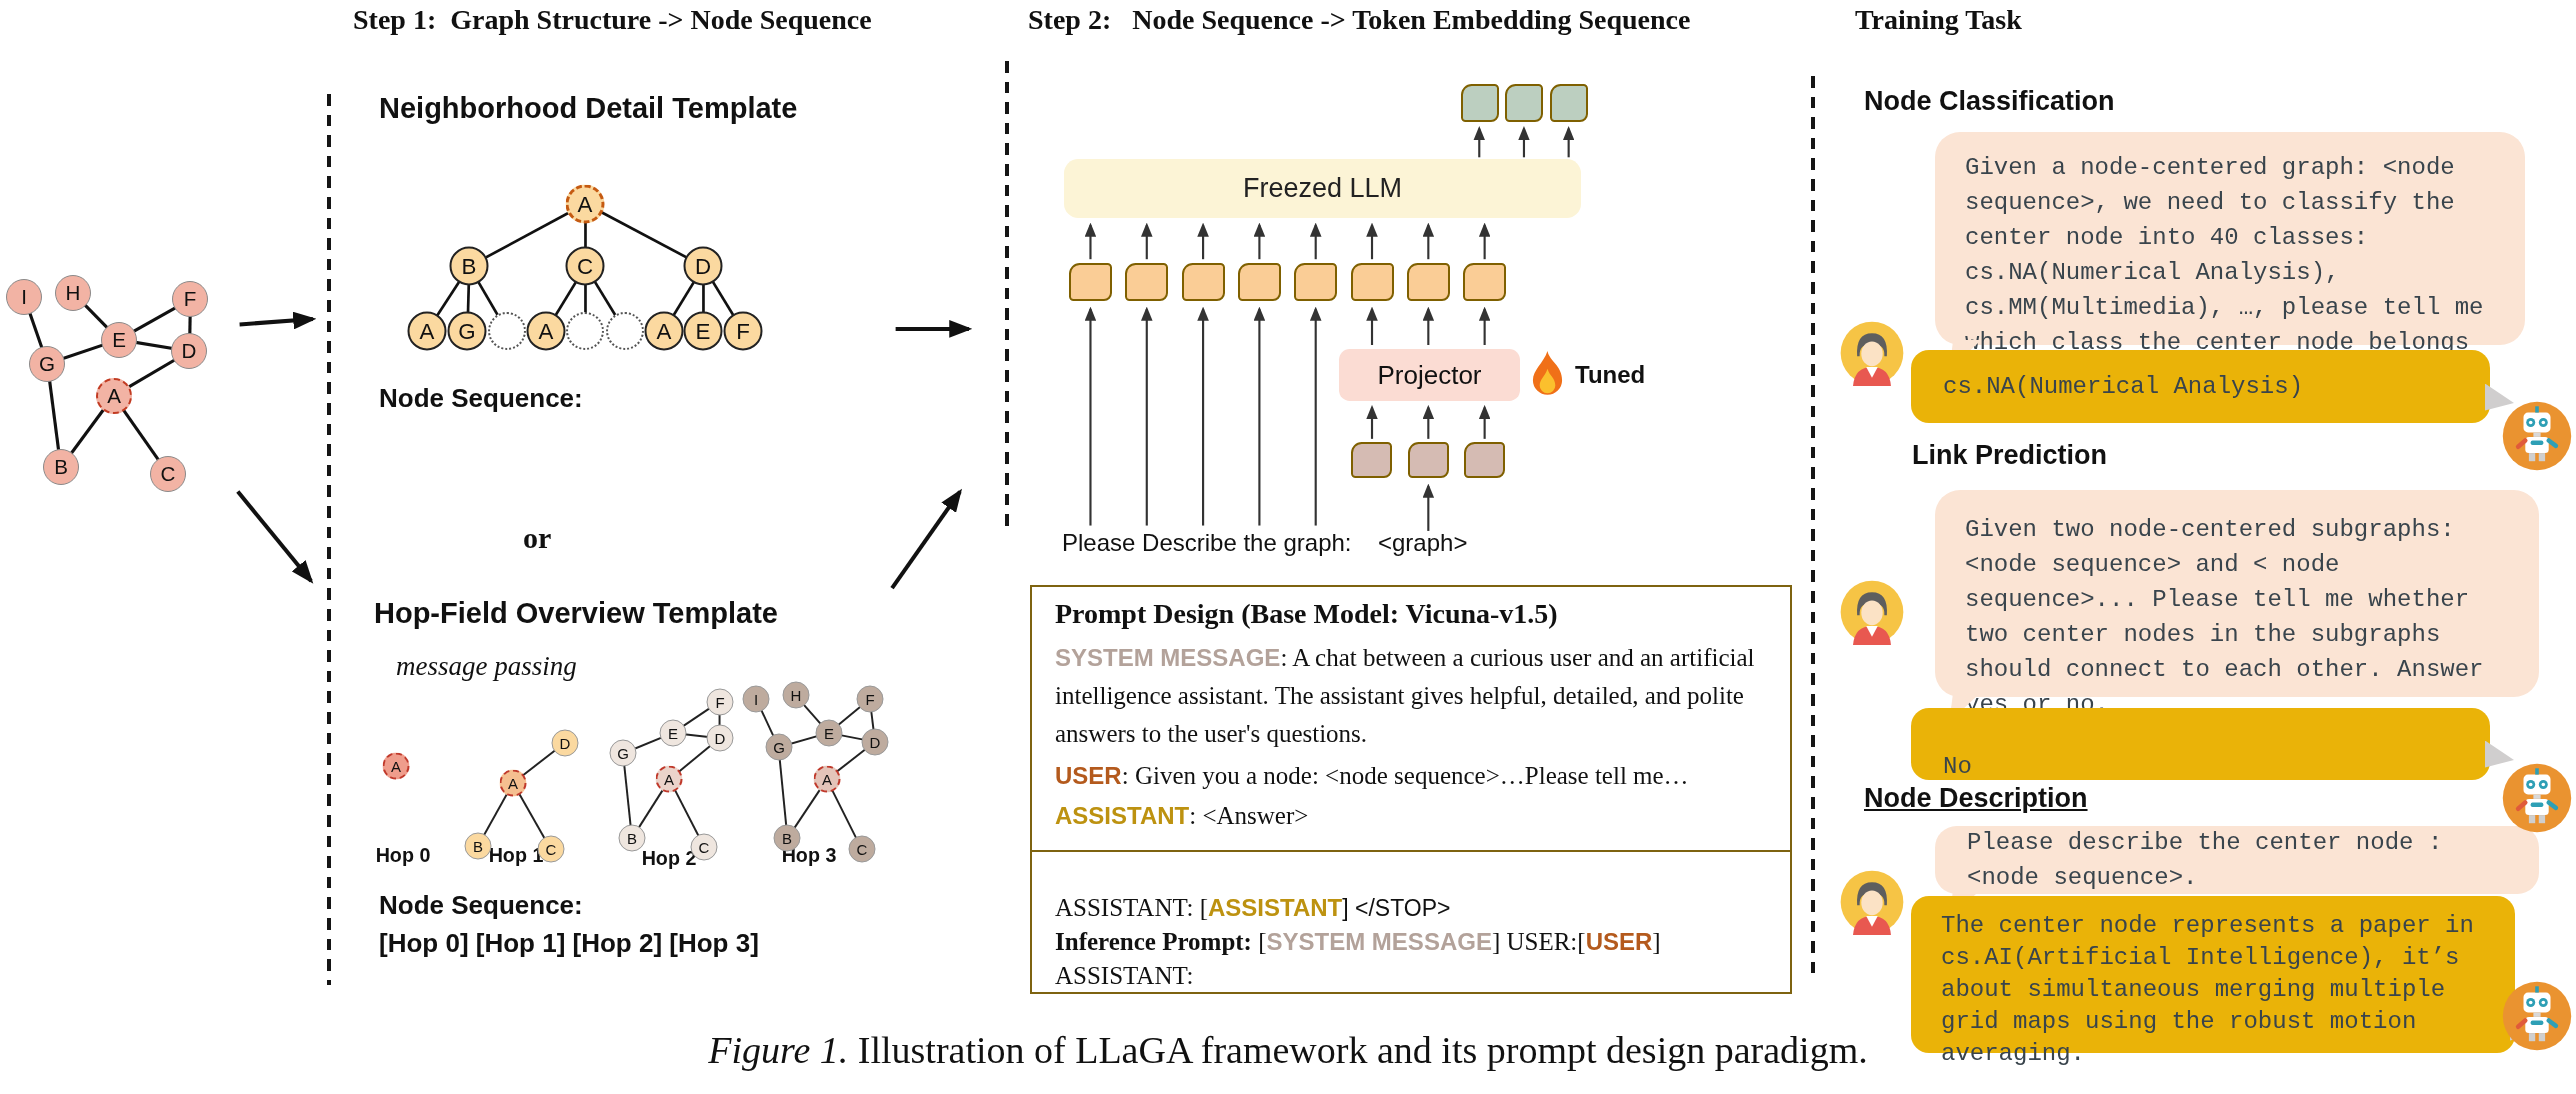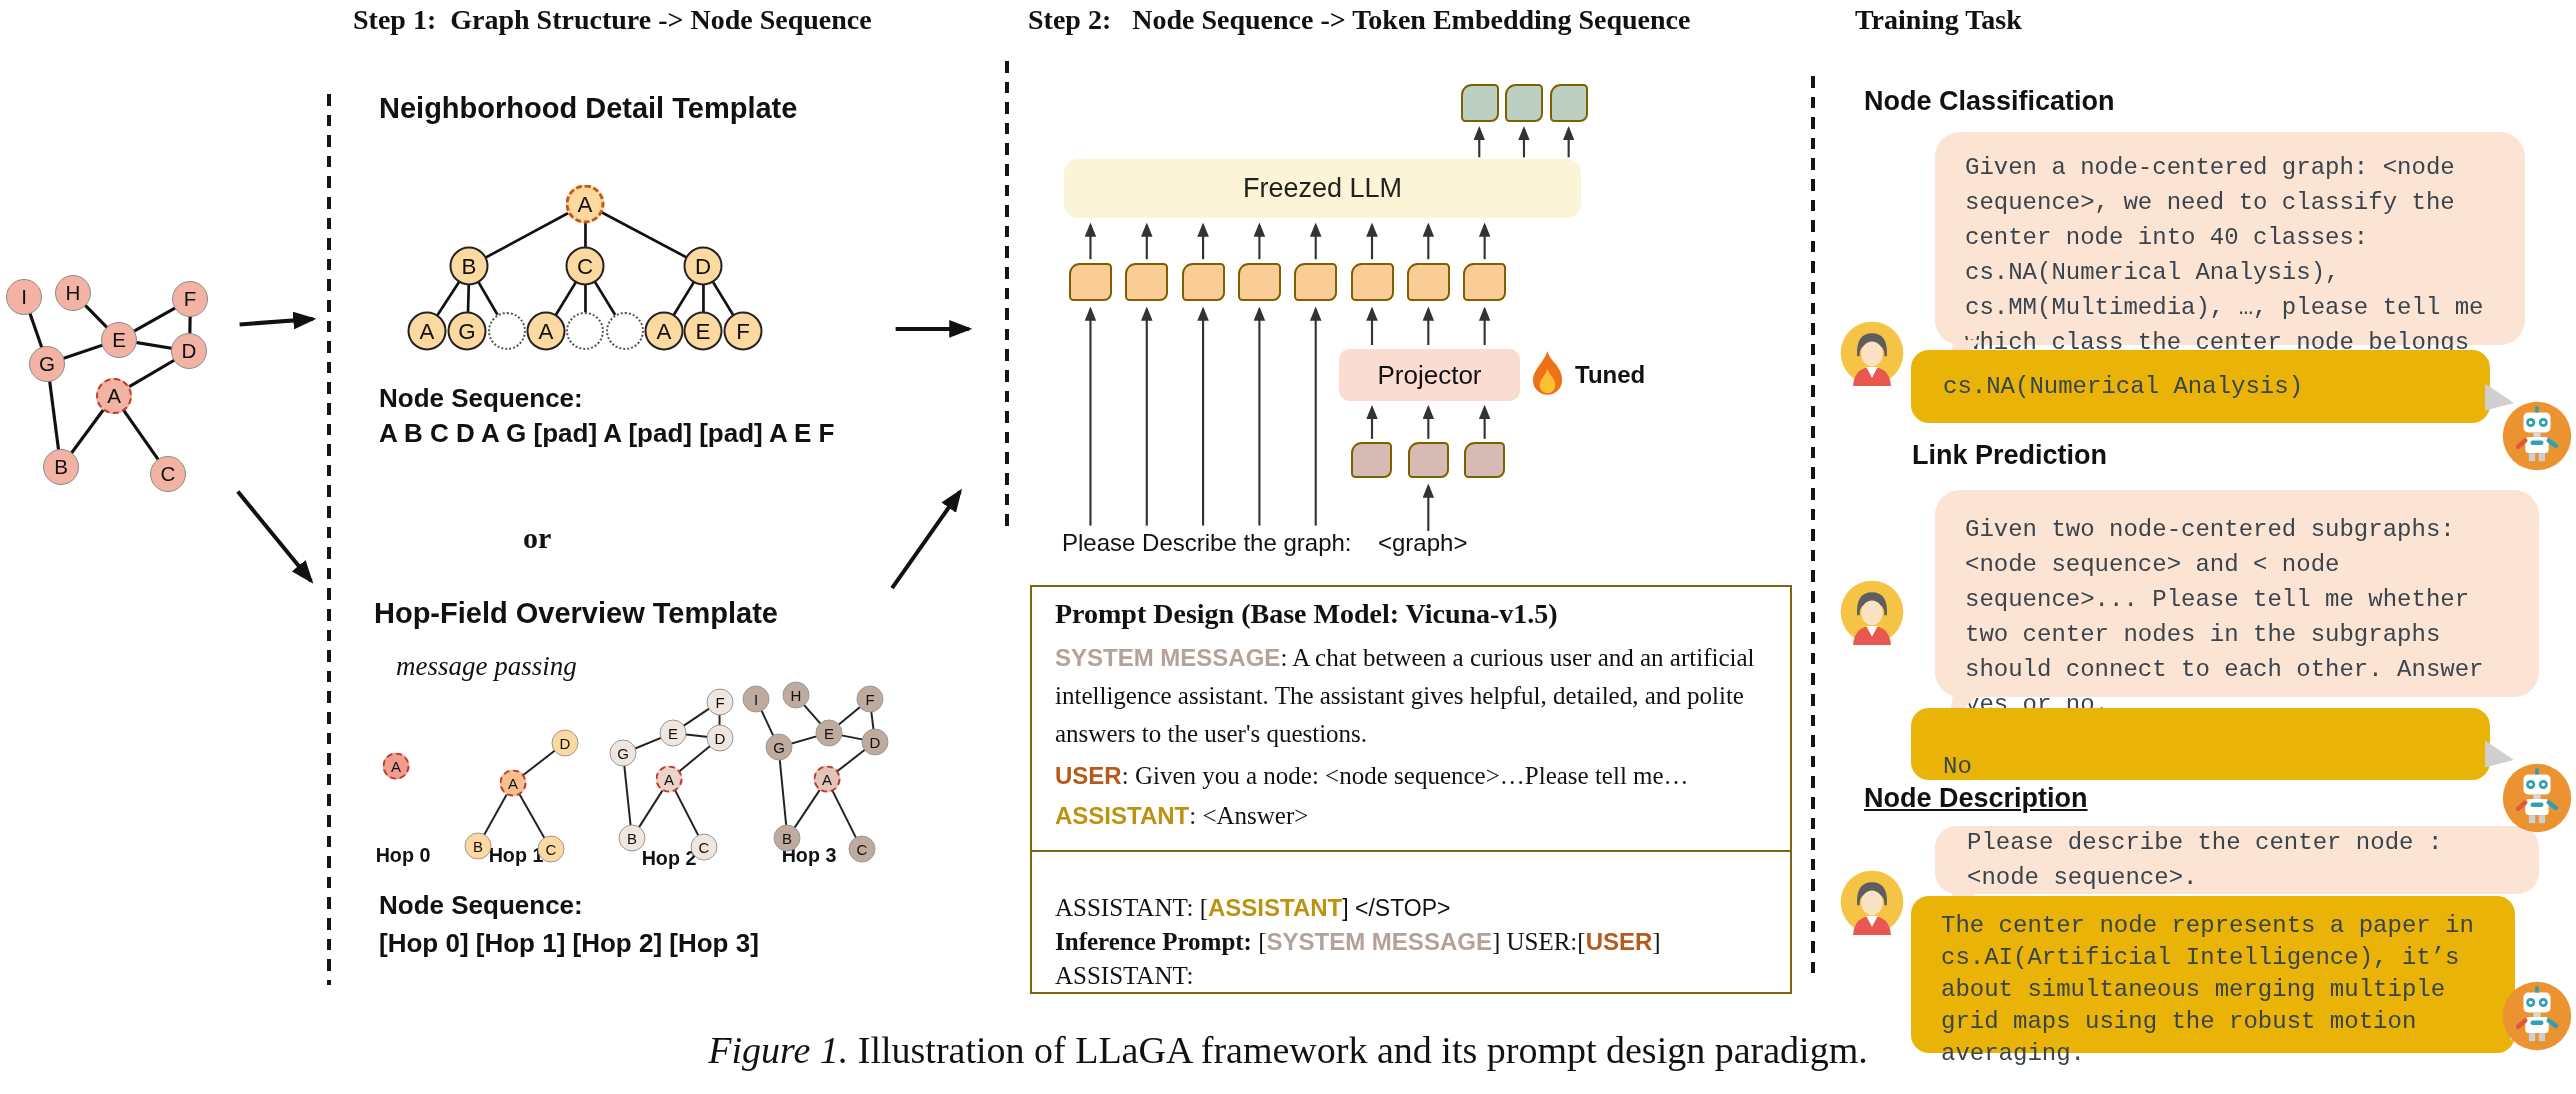--- a/index.html
+++ b/index.html
@@ -213,21 +213,20 @@
     <div class="node n-tree" style="left:467px;top:331px;">G</div>
     <div class="node n-pad" style="left:507px;top:331px;"></div>
     <div class="node n-tree" style="left:546px;top:331px;">A</div>
     <div class="node n-pad" style="left:585px;top:331px;"></div>
     <div class="node n-pad" style="left:625px;top:331px;"></div>
     <div class="node n-tree" style="left:664px;top:331px;">A</div>
     <div class="node n-tree" style="left:703px;top:331px;">E</div>
     <div class="node n-tree" style="left:743px;top:331px;">F</div>
   </div>
   <div class="t-seq" style="left:379px;top:383px;">Node Sequence:</div>
-  <div class="t-seq" style="left:379px;top:418px;">A B C D A G [pad] A [pad] [pad] A E F</div>
 
   <div class="t-or" style="left:523px;top:521px;">or</div>
 
   <div class="t-title" style="left:374px;top:597px;">Hop-Field Overview Template</div>
   <div class="t-ital" style="left:396px;top:651px;">message passing</div>
 
   <div>
     <div class="node n-hop h0" style="left:396px;top:766px;">A</div>
 
     <div class="node n-hop h1c" style="left:513px;top:783px;">A</div>

